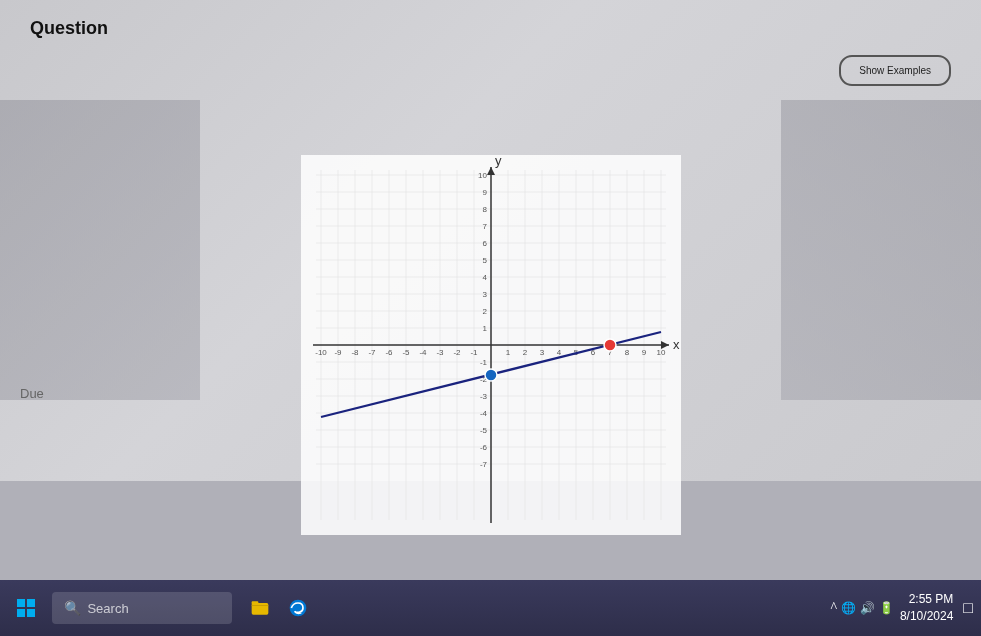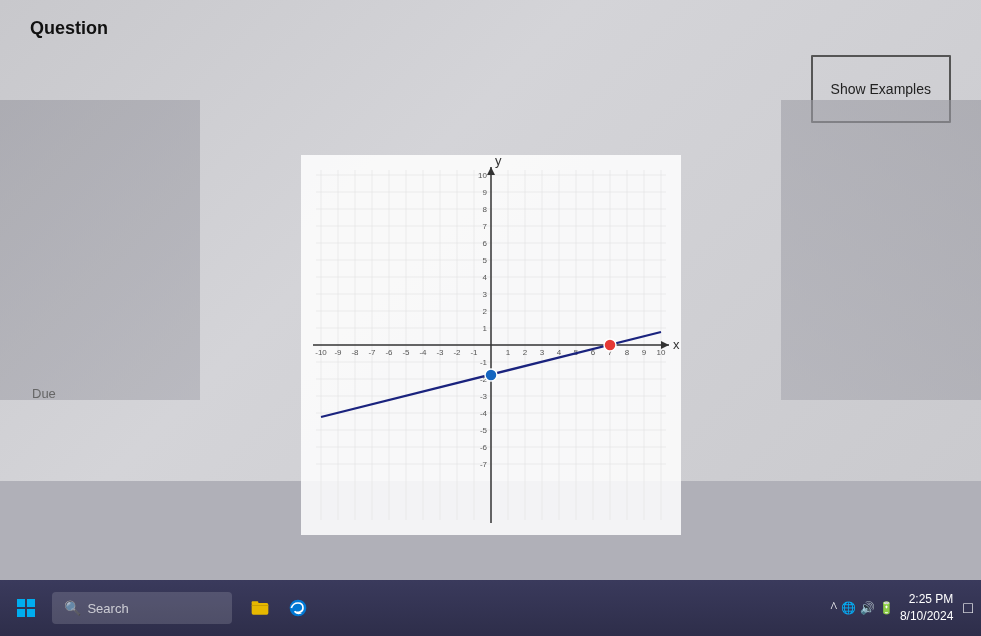--- a/index.html
+++ b/index.html
@@ -35,25 +35,25 @@
     }
 
     
     .show-examples-btn {
       position: absolute;
       top: 55px;
       right: 30px;
       background: transparent;
       border: 2px solid #555;
       color: #222;
-      padding: 24px 18px;
-      font-size: 14px;
+      padding: 8px 18px;
+      font-size: 10px;
       cursor: pointer;
       font-family: Arial, sans-serif;
-      border-radius: 1px;
+      border-radius: 13px;
     }
 
     
     .question-text {
       position: absolute;
       top: 95px;
       left: 30px;
       font-size: 20px;
       color: #111;
       font-family: 'Georgia', serif;
@@ -193,21 +193,20 @@
     }
 
     
     .due-label {
       position: absolute;
       bottom: 80px;
       left: 20px;
       color: #666;
       font-size: 13px;
       font-family: Arial, sans-serif;
-      margin-left: 12px;
     }
   </style>
 </head>
 <body>
 
 <div class="main-content">
 
   <div class="question-label">Question</div>
 
   <button class="show-examples-btn">Show Examples</button>
@@ -373,18 +372,18 @@
   </div>
 
   <div class="taskbar-right">
     <div class="taskbar-sys-icons">
       <span class="sys-icon">^</span>
       <span class="sys-icon" style="font-size:12px;">🌐</span>
       <span class="sys-icon" style="font-size:12px;">🔊</span>
       <span class="sys-icon" style="font-size:12px;">🔋</span>
     </div>
     <div class="taskbar-time">
-      <div>2:25 PM</div>
+      <div>2:55 PM</div>
       <div>8/10/2024</div>
     </div>
     <span style="color:#fff;font-size:16px;margin-left:4px;">□</span>
   </div>
 </div>
 
 </body></html>

